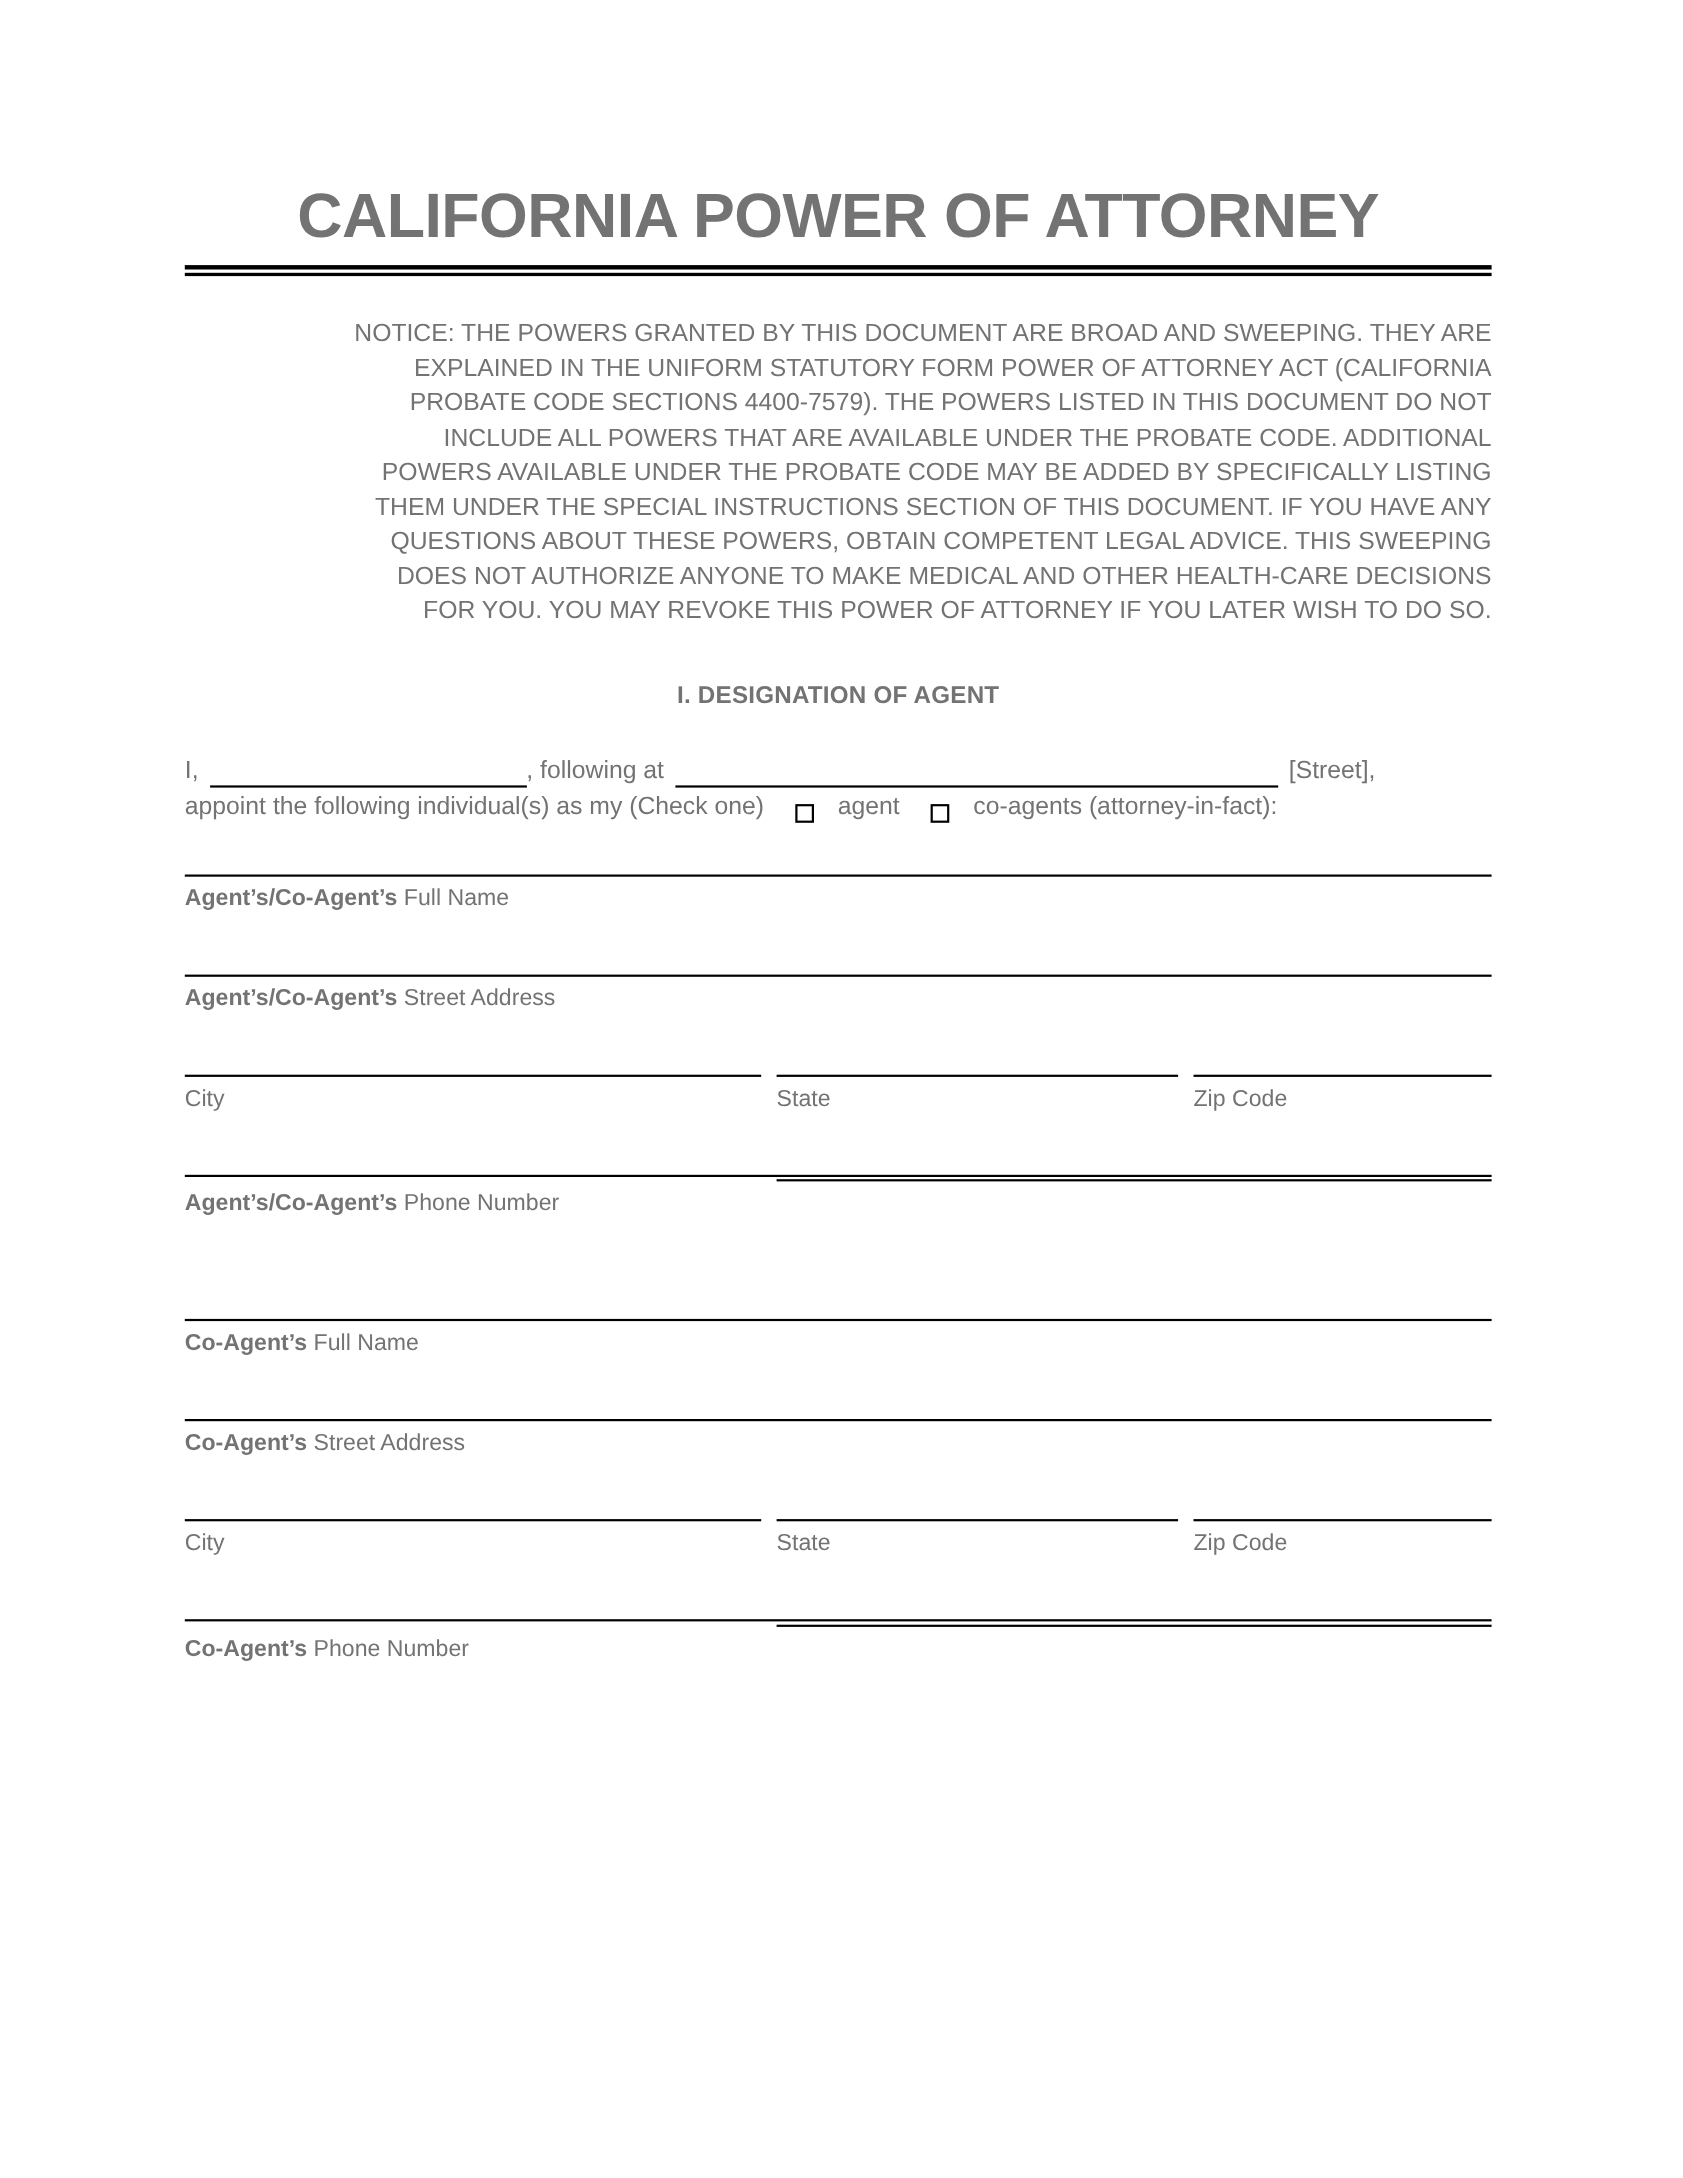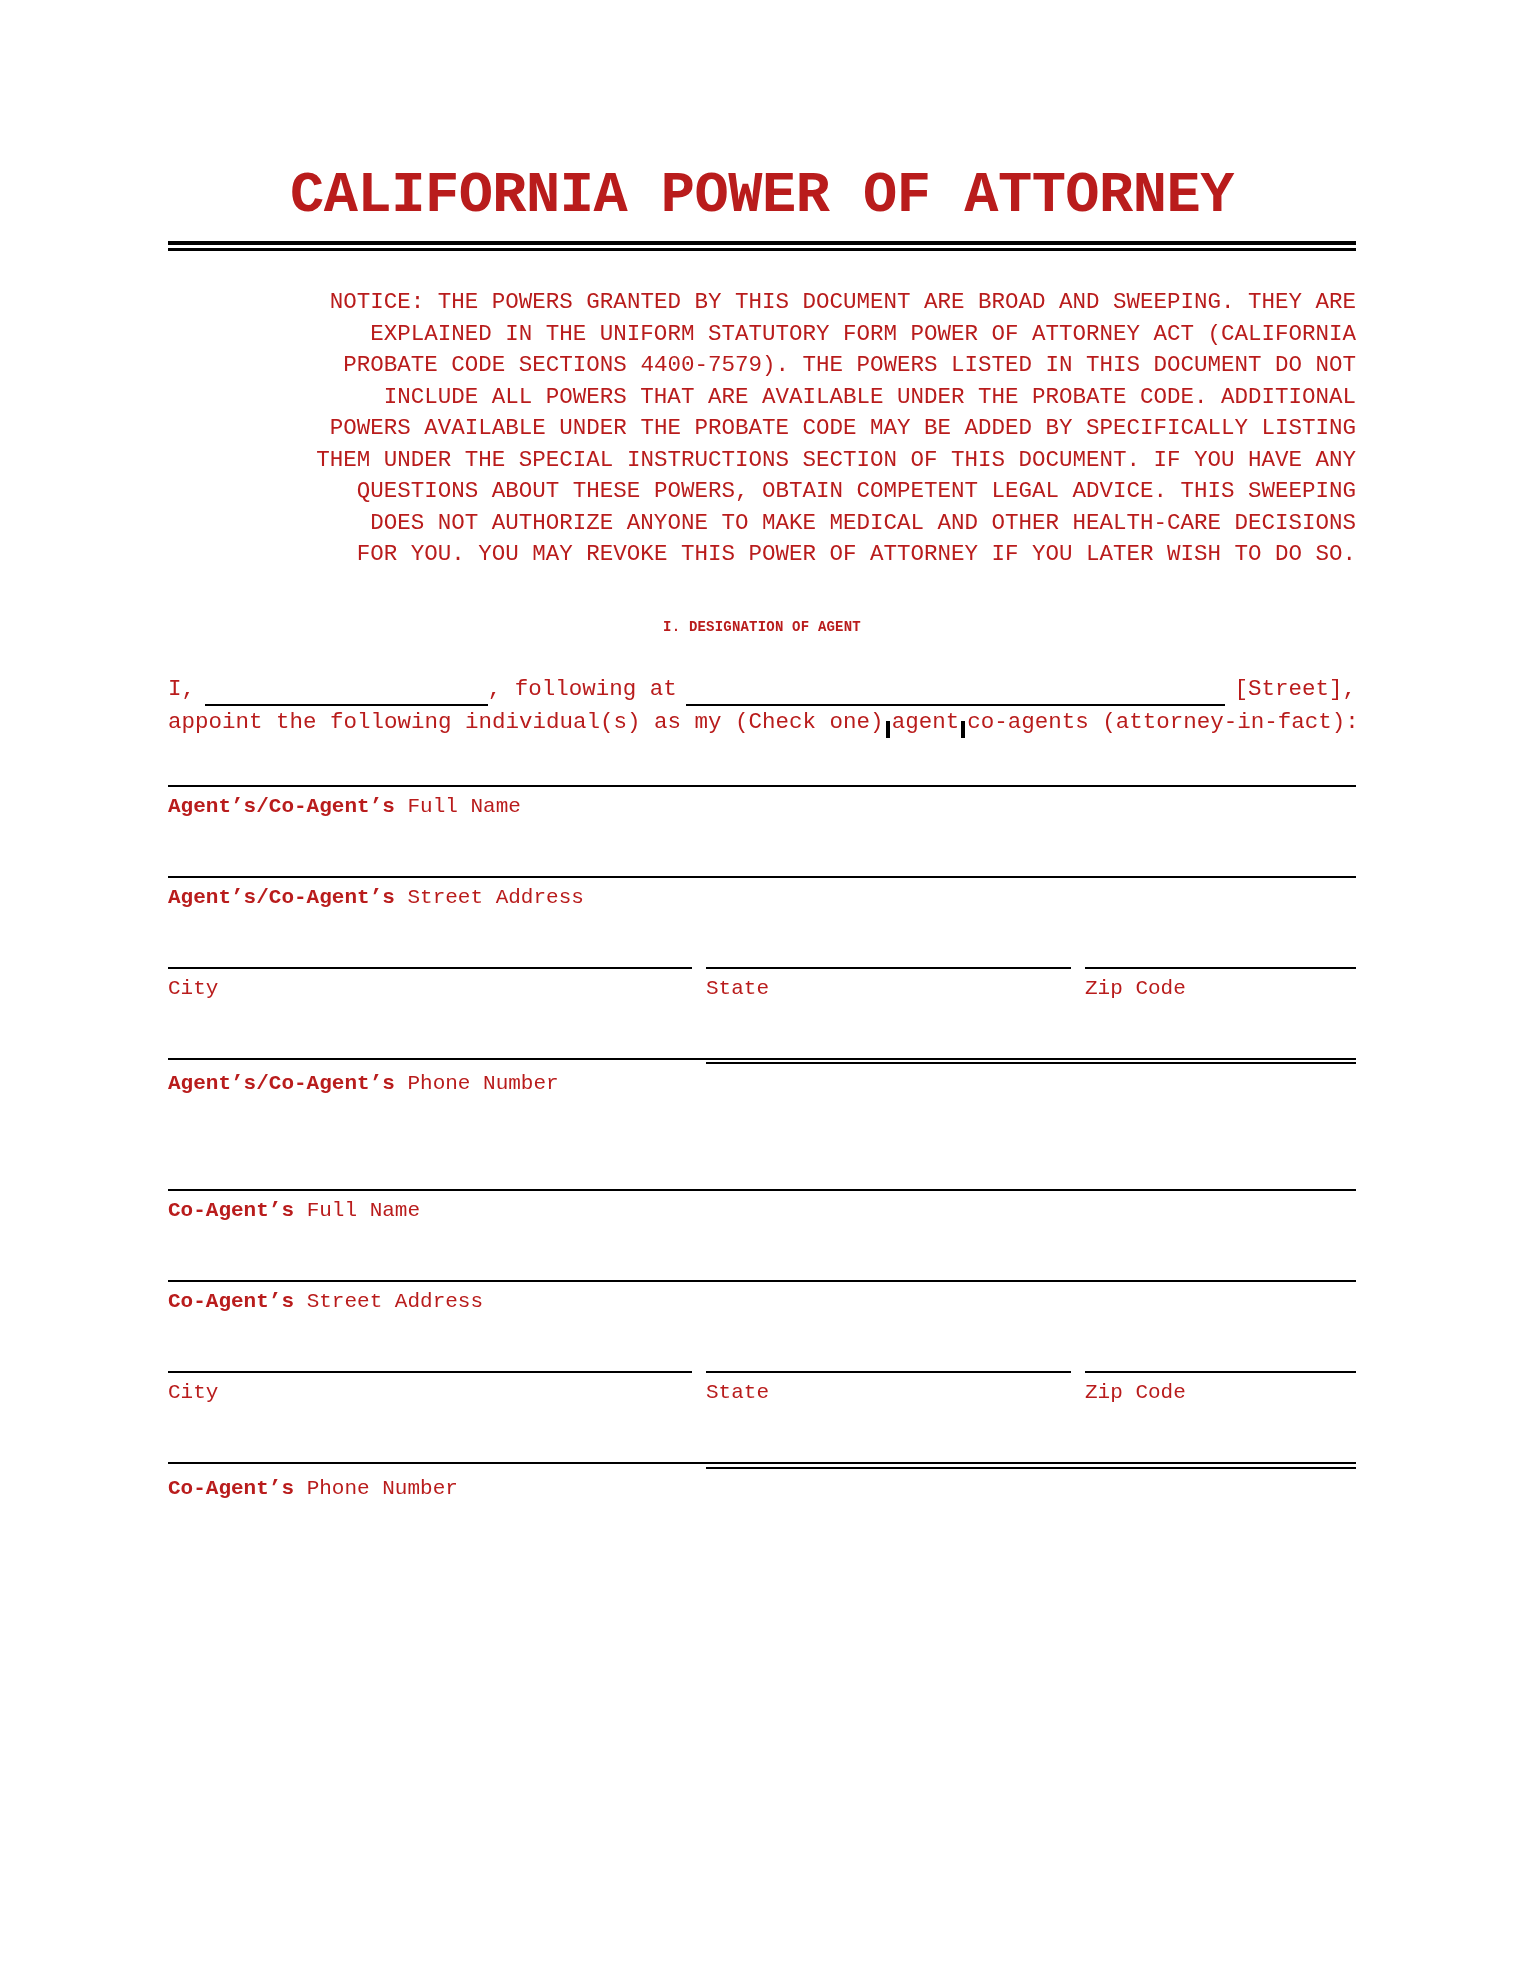--- a/index.html
+++ b/index.html
@@ -6,22 +6,22 @@
   html, body {
     margin: 0;
     padding: 0;
     background: #ffffff;
   }
   .page {
     position: relative;
     width: 1530px;
     height: 1980px;
     background: #ffffff;
-    font-family: Liberation Mono, monospace;
-    color: #b91c1c;
+    font-family: Liberation Sans, sans-serif;
+    color: #737373;
     box-sizing: border-box;
     overflow: hidden;
   }
   .content {
     position: absolute;
     left: 168px;
     top: 0;
     width: 1188px;
   }
 
@@ -57,21 +57,21 @@
     text-align: right;
   }
   .notice-line {
     white-space: nowrap;
   }
 
   
   .section-heading {
     margin-top: 48px;
     text-align: center;
-    font-size: 14px;
+    font-size: 22px;
     font-weight: bold;
     letter-spacing: 0.2px;
   }
 
   
   .intro {
     margin-top: 38px;
     font-size: 22.5px;
     line-height: 33px;
   }

